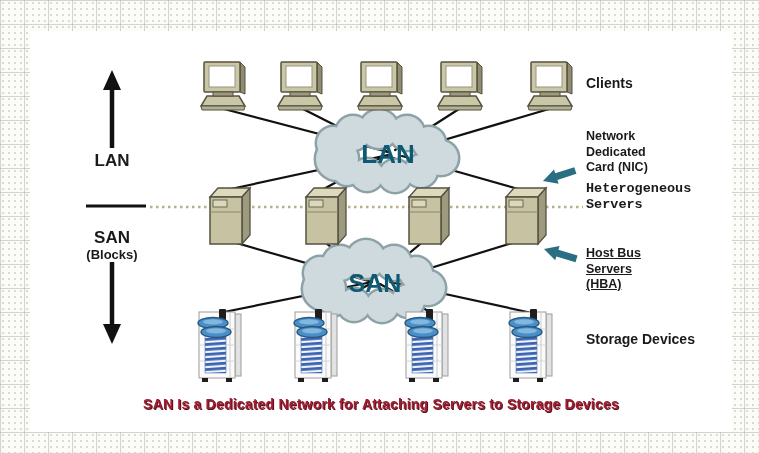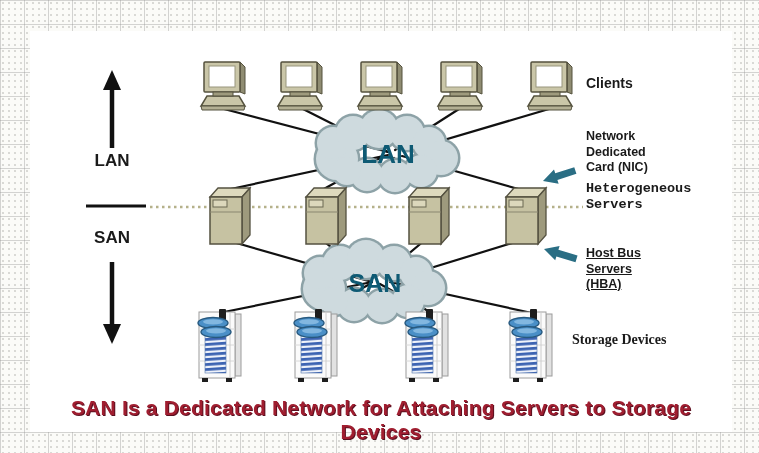--- a/index.html
+++ b/index.html
@@ -21,21 +21,21 @@
   .lbl{position:absolute;font-weight:bold;color:#1a1a1a;white-space:nowrap;}
   .lbl span{display:block;}
   .axis-label{width:120px;text-align:center;}
   .axis-title{font-size:17px;line-height:19px;}
   .axis-sub{font-size:13px;line-height:15px;}
   .side-label-lg{font-size:14px;line-height:17px;}
   .side-label-sm{font-size:12.5px;line-height:15.5px;}
   .side-label-md{font-size:13.5px;line-height:16px;}
   .caption{
     position:absolute;left:30px;top:396px;width:702px;text-align:center;
-    font-size:21px;font-weight:bold;color:#A01E30;
+    font-size:14px;font-weight:bold;color:#A01E30;
     text-shadow:1px 1px 0 #5a1020;letter-spacing:.2px;
   }
 </style>
 </head>
 <body>
 
 <div class="canvas"></div>
 
 <svg class="diagram" viewBox="0 0 759 453">
   <defs>
@@ -172,20 +172,21 @@
   <g transform="translate(544,249) rotate(17)">
     <use href="#sym-teal-arrow"></use>
   </g>
 </svg>
 
 <div class="lbl axis-label" style="left:52px;top:151px;">
   <span class="axis-title">LAN</span>
 </div>
 <div class="lbl axis-label" style="left:52px;top:228px;">
   <span class="axis-title">SAN</span>
+  <span class="axis-sub">(Blocks)</span>
 </div>
 
 <div class="lbl side-label-lg" style="left:586px;top:75px;">Clients</div>
 
 <div class="lbl side-label-sm" style="left:586px;top:129px;">
   <span>Network</span>
   <span>Dedicated</span>
   <span>Card (NIC)</span>
 </div>
 
@@ -193,15 +194,15 @@
   <span>Heterogeneous</span>
   <span>Servers</span>
 </div>
 
 <div class="lbl side-label-sm" style="left:586px;top:246px;text-decoration:underline;">
   <span>Host Bus</span>
   <span>Servers</span>
   <span>(HBA)</span>
 </div>
 
-<div class="lbl side-label-lg" style="left:572px;top:331px;font-family:Liberation Serif, serif;">Storage Devices</div>
+<div class="lbl side-label-lg" style="left:586px;top:331px;">Storage Devices</div>
 
 <div class="caption">SAN Is a Dedicated Network for Attaching Servers to Storage Devices</div>
 
 </body></html>

